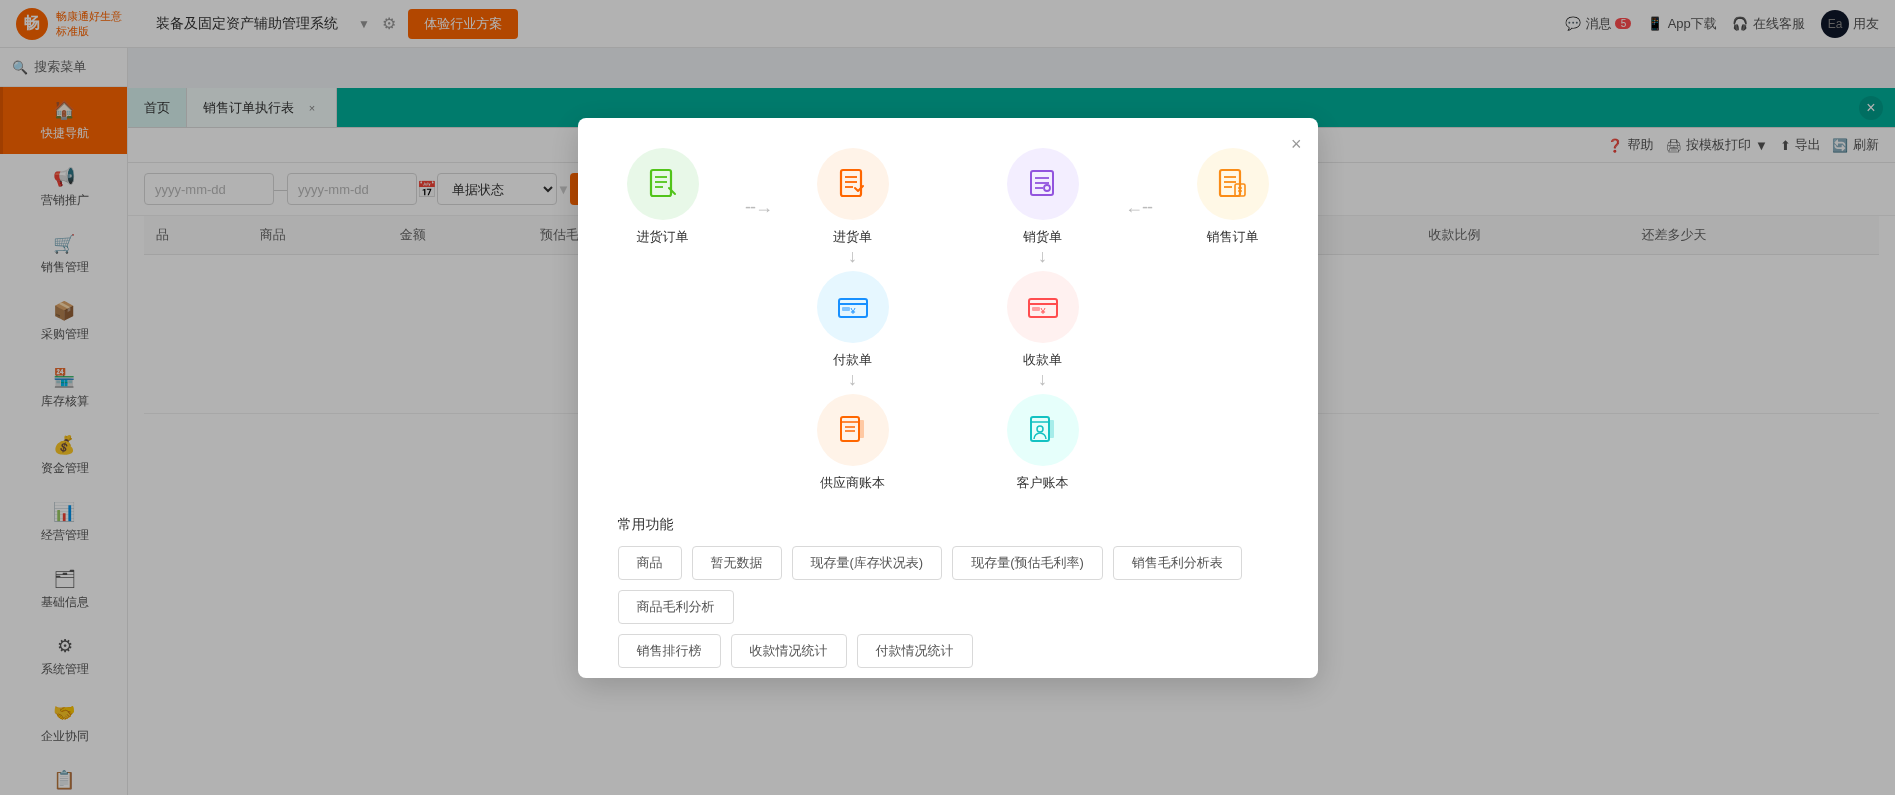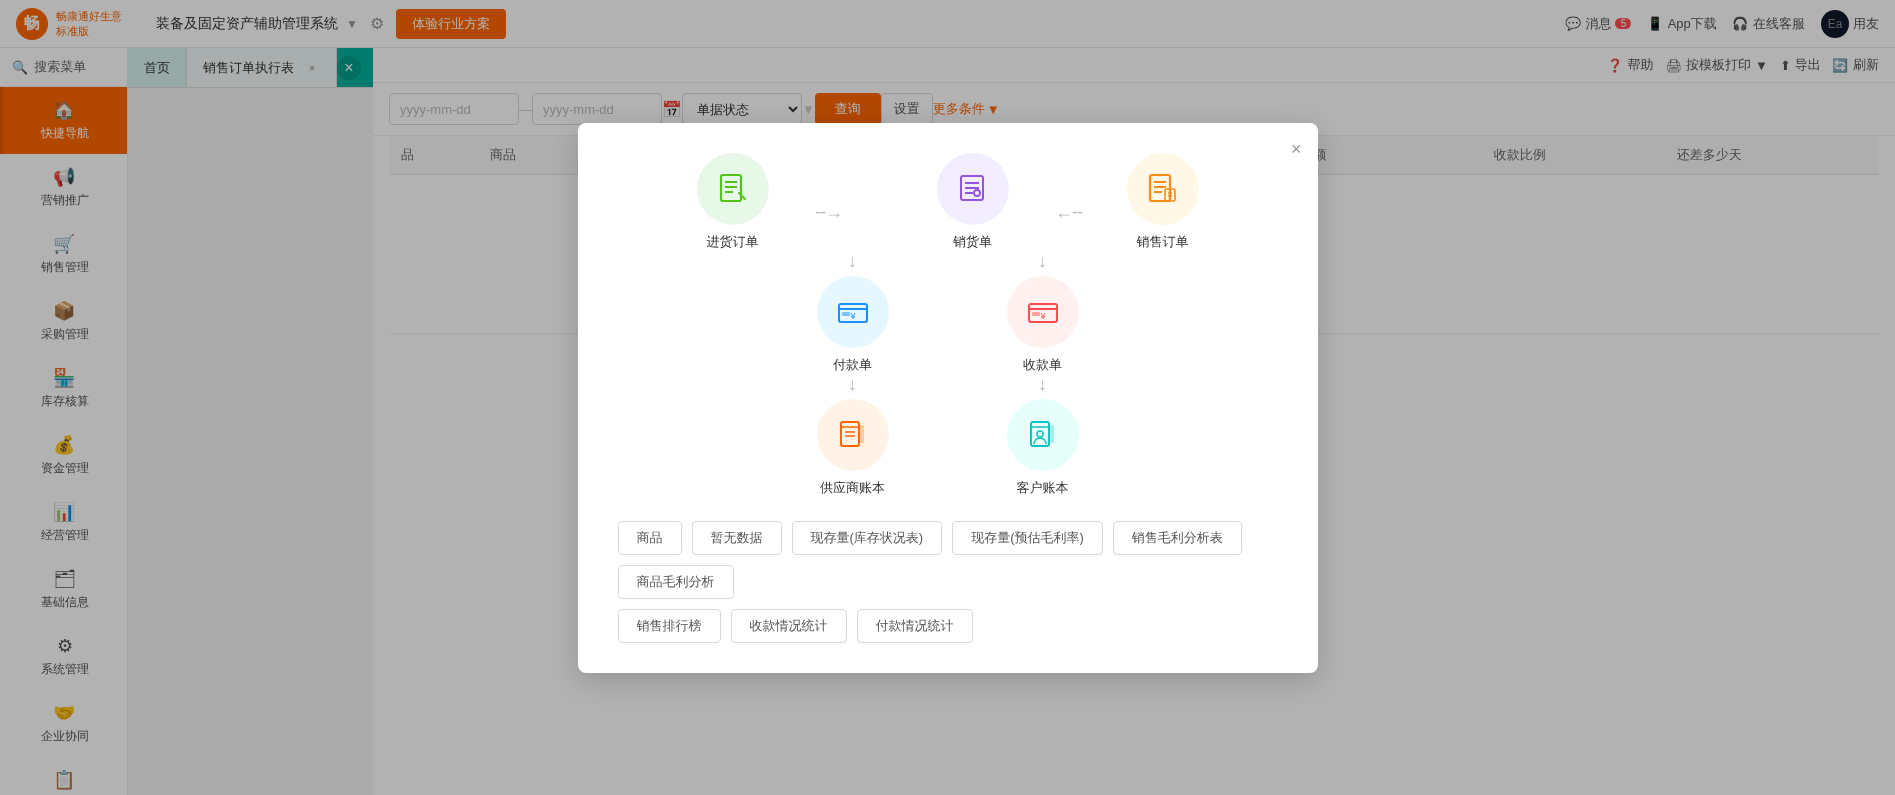--- a/index.html
+++ b/index.html
@@ -3,33 +3,33 @@
   <meta charset="utf-8">
   <style>
     * { box-sizing: border-box; margin: 0; padding: 0; }
     body { font-family: 'Microsoft YaHei', Arial, sans-serif; font-size: 13px; background: #f0f2f5; overflow: hidden; }
 
     
     .app-container { display: flex; flex-direction: column; height: 795px; width: 1895px; }
     .top-bar { display: flex; align-items: center; height: 48px; background: #fff; border-bottom: 1px solid #e8e8e8; padding: 0 16px; gap: 12px; flex-shrink: 0; }
     .main-area { display: flex; flex: 1; overflow: hidden; }
     .sidebar { width: 128px; background: #fff; border-right: 1px solid #e8e8e8; display: flex; flex-direction: column; flex-shrink: 0; }
-    .content-area { flex: 1; display: flex; overflow: hidden; background: #f5f5f5; }
+    .content-area { flex: 1; display: flex; flex-direction: column; overflow: hidden; background: #f5f5f5; margin-top: 40px; }
     .tab-bar { display: flex; align-items: center; background: #f0f0f0; height: 40px; border-bottom: 1px solid #ddd; padding-left: 0; }
     .tab-bar-inner { display: flex; height: 100%; }
     .tab-item { display: flex; align-items: center; padding: 0 16px; height: 100%; cursor: pointer; font-size: 13px; gap: 6px; border-right: 1px solid #ddd; }
     .tab-item.home { background: #fff; color: #333; }
     .tab-item.active { background: #fff; color: #333; }
     .content-main { flex: 1; overflow: auto; padding: 0; position: relative; background: #fff; }
 
     
     .logo-area { display: flex; align-items: center; gap: 8px; width: 128px; flex-shrink: 0; }
     .logo-icon { width: 32px; height: 32px; background: #ff6600; border-radius: 50%; display: flex; align-items: center; justify-content: center; color: white; font-size: 16px; font-weight: bold; }
     .logo-text { font-size: 11px; color: #ff6600; line-height: 1.3; }
-    .system-title { display: flex; align-items: center; gap: 8px; color: #333; font-size: 14px; font-weight: 500; }
+    .system-title { display: flex; align-items: center; gap: 20px; color: #333; font-size: 14px; font-weight: 500; }
     .system-title .arrow { color: #999; font-size: 12px; }
     .settings-icon { color: #999; cursor: pointer; font-size: 16px; }
     .trial-btn { background: #ff6600; color: white; border: none; border-radius: 4px; padding: 6px 16px; cursor: pointer; font-size: 13px; }
     .top-bar-right { margin-left: auto; display: flex; align-items: center; gap: 16px; color: #555; font-size: 13px; }
     .top-bar-right .item { display: flex; align-items: center; gap: 4px; cursor: pointer; }
     .badge { background: #ff4d4f; color: white; border-radius: 10px; font-size: 10px; padding: 0 4px; min-width: 16px; text-align: center; }
     .user-avatar { width: 28px; height: 28px; background: #0f172a; border-radius: 50%; display: flex; align-items: center; justify-content: center; color: #888; font-size: 12px; }
     .sidebar-search { display: flex; align-items: center; gap: 6px; padding: 10px 12px; cursor: pointer; color: #666; border-bottom: 1px solid #f0f0f0; font-size: 13px; }
     .sidebar-item { display: flex; flex-direction: column; align-items: center; padding: 12px 8px; cursor: pointer; color: #555; font-size: 12px; gap: 4px; border-left: 3px solid transparent; }
     .sidebar-item .icon { font-size: 18px; }
@@ -290,20 +290,34 @@
                     <path d="M24 22 L30 28" stroke="#52c41a" stroke-width="2" stroke-linecap="round"></path>
                     <circle cx="27" cy="25" r="0" fill="none"></circle>
                   </svg>
               </div>
               <span class="flow-label">进货订单</span>
             </div>
           </div>
 
           <div style="display:flex; align-items:center; padding-bottom:28px; color:#bbb; font-size:18px; letter-spacing:-3px; width:50px; justify-content:center;">- - →</div>
 
+          <div class="flow-col">
+            <div class="flow-node">
+              <div class="flow-circle orange">
+                <svg width="36" height="36" viewBox="0 0 36 36">
+                    <rect x="6" y="4" width="20" height="26" rx="2" fill="none" stroke="#ff6600" stroke-width="2.2"></rect>
+                    <line x1="10" y1="11" x2="22" y2="11" stroke="#ff6600" stroke-width="1.8"></line>
+                    <line x1="10" y1="16" x2="22" y2="16" stroke="#ff6600" stroke-width="1.8"></line>
+                    <line x1="10" y1="21" x2="18" y2="21" stroke="#ff6600" stroke-width="1.8"></line>
+                    <path d="M20 22l3 3 5-5" stroke="#ff6600" stroke-width="2" fill="none" stroke-linecap="round" stroke-linejoin="round"></path>
+                  </svg>
+              </div>
+              <span class="flow-label">进货单</span>
+            </div>
+          </div>
 
           <div style="width:50px;"></div>
 
           <div class="flow-col">
             <div class="flow-node">
               <div class="flow-circle purple">
                 <svg width="36" height="36" viewBox="0 0 36 36">
                     <rect x="6" y="5" width="22" height="24" rx="2" fill="none" stroke="#9254de" stroke-width="2"></rect>
                     <line x1="10" y1="12" x2="24" y2="12" stroke="#9254de" stroke-width="1.8"></line>
                     <line x1="10" y1="17" x2="24" y2="17" stroke="#9254de" stroke-width="1.8"></line>
@@ -425,20 +439,21 @@
               <span class="flow-label">客户账本</span>
             </div>
           </div>
           <div style="width:50px;"></div>
           <div style="width:140px;"></div>
         </div>
       </div>
     </div>
 
     <div class="common-section">
+      <div class="common-title">常用功能</div>
       <div class="common-btns">
         <button class="common-btn">商品</button>
         <button class="common-btn">暂无数据</button>
         <button class="common-btn">现存量(库存状况表)</button>
         <button class="common-btn">现存量(预估毛利率)</button>
         <button class="common-btn">销售毛利分析表</button>
         <button class="common-btn">商品毛利分析</button>
       </div>
       <div class="common-btns" style="margin-top:10px;">
         <button class="common-btn">销售排行榜</button>

